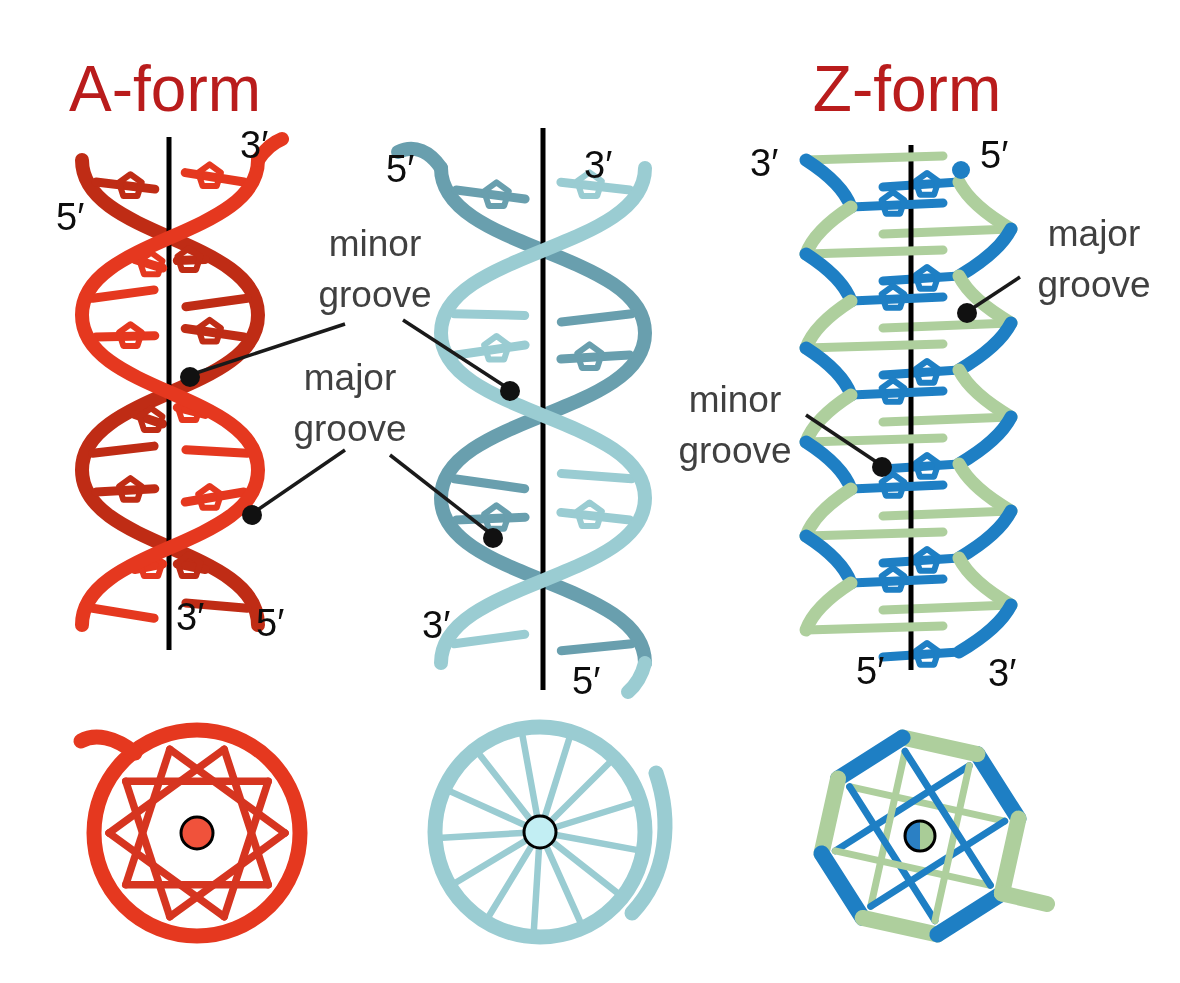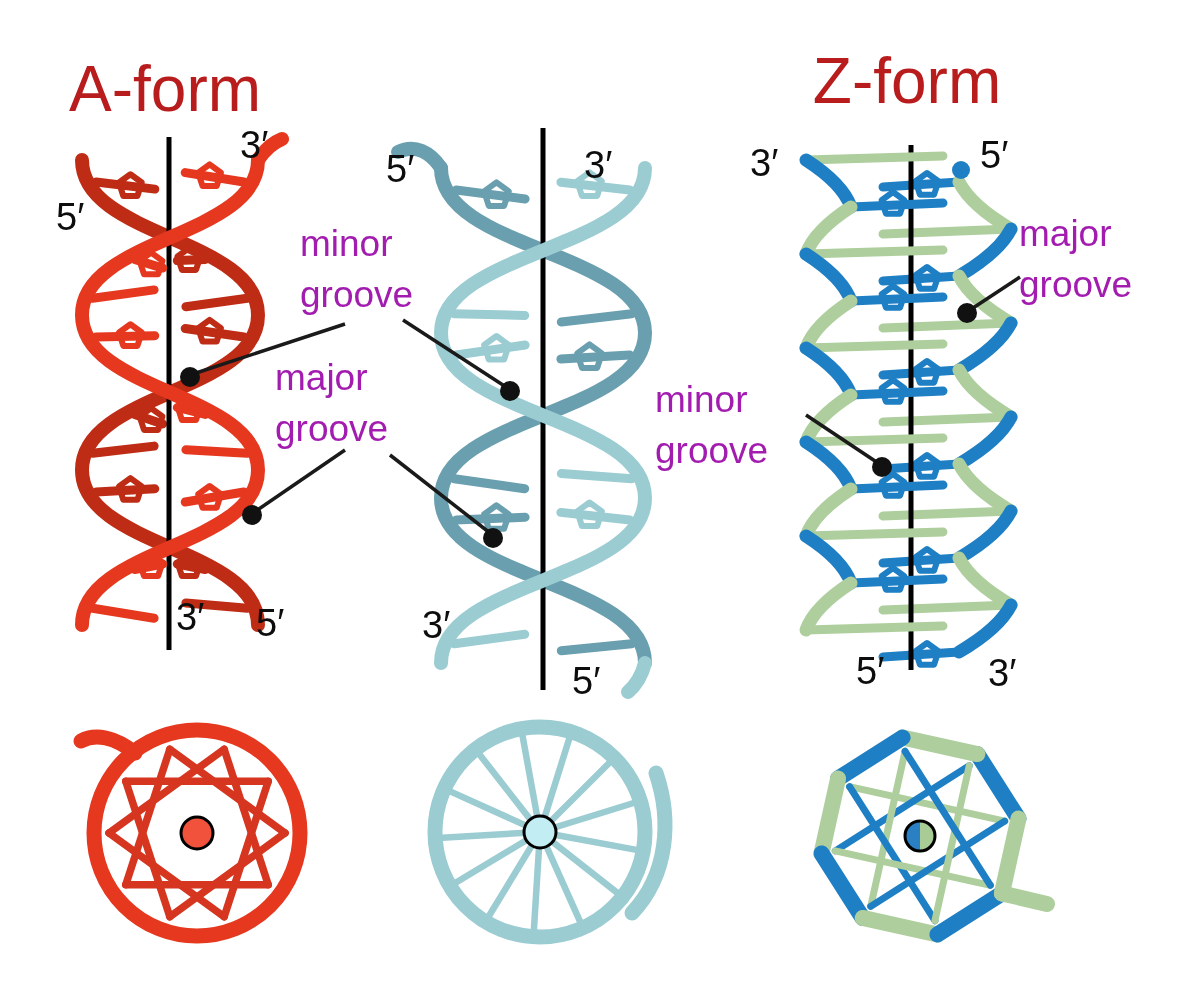--- a/index.html
+++ b/index.html
@@ -8,34 +8,34 @@
     font-family:"Liberation Sans",sans-serif;overflow:hidden;
   }
   .title{
     position:absolute;width:260px;text-align:center;
     font-size:64px;font-weight:500;color:#b91c1c;white-space:nowrap;
   }
   .prime{
     position:absolute;font-size:38px;color:#0d0d0d;white-space:nowrap;
   }
   .ann{
-    position:absolute;font-size:37px;line-height:1.38;color:#a21caf;
+    position:absolute;font-size:37px;line-height:1.38;color:#404040;text-align:center;
   }
   svg{overflow:visible;display:block;}
   .layer{position:absolute;}
   #overlay{position:absolute;left:0;top:0;z-index:7;pointer-events:none;}
   .txt{z-index:8;}
 </style>
 </head>
 <body>
 
 <div class="figure">
 
   <div class="title txt" style="left:35px;top:52px;">A-form</div>
-  <div class="title txt" style="left:777px;top:44px;">Z-form</div>
+  <div class="title txt" style="left:777px;top:52px;">Z-form</div>
 
   <svg id="helixA" class="layer" style="left:40px;top:145px;z-index:2;" width="270" height="515">
       <g>
         <path d="M 42 15 C 42 92.5, 218 92.5, 218 170 C 218 247.5, 42 247.5, 42 325 C 42 402.5, 218 402.5, 218 480" fill="none" stroke="#bf2c15" stroke-width="14" stroke-linecap="round"></path>
         <line x1="56.1" y1="37.0" x2="114.8" y2="44.1" stroke="#bf2c15" stroke-width="9" stroke-linecap="round"></line>
         <polygon points="90.4,29.2 101.8,37.5 97.4,51.0 83.3,51.0 79.0,37.5" fill="none" stroke="#bf2c15" stroke-width="6" stroke-linejoin="round"></polygon>
         <line x1="165.3" y1="114.5" x2="137.3" y2="115.6" stroke="#bf2c15" stroke-width="9" stroke-linecap="round"></line>
         <polygon points="148.9,103.2 160.4,111.5 156.0,124.9 141.9,124.9 137.5,111.5" fill="none" stroke="#bf2c15" stroke-width="6" stroke-linejoin="round"></polygon>
         <line x1="207.3" y1="153.3" x2="145.9" y2="161.7" stroke="#bf2c15" stroke-width="9" stroke-linecap="round"></line>
         <line x1="203.9" y1="192.0" x2="145.2" y2="183.5" stroke="#bf2c15" stroke-width="9" stroke-linecap="round"></line>

